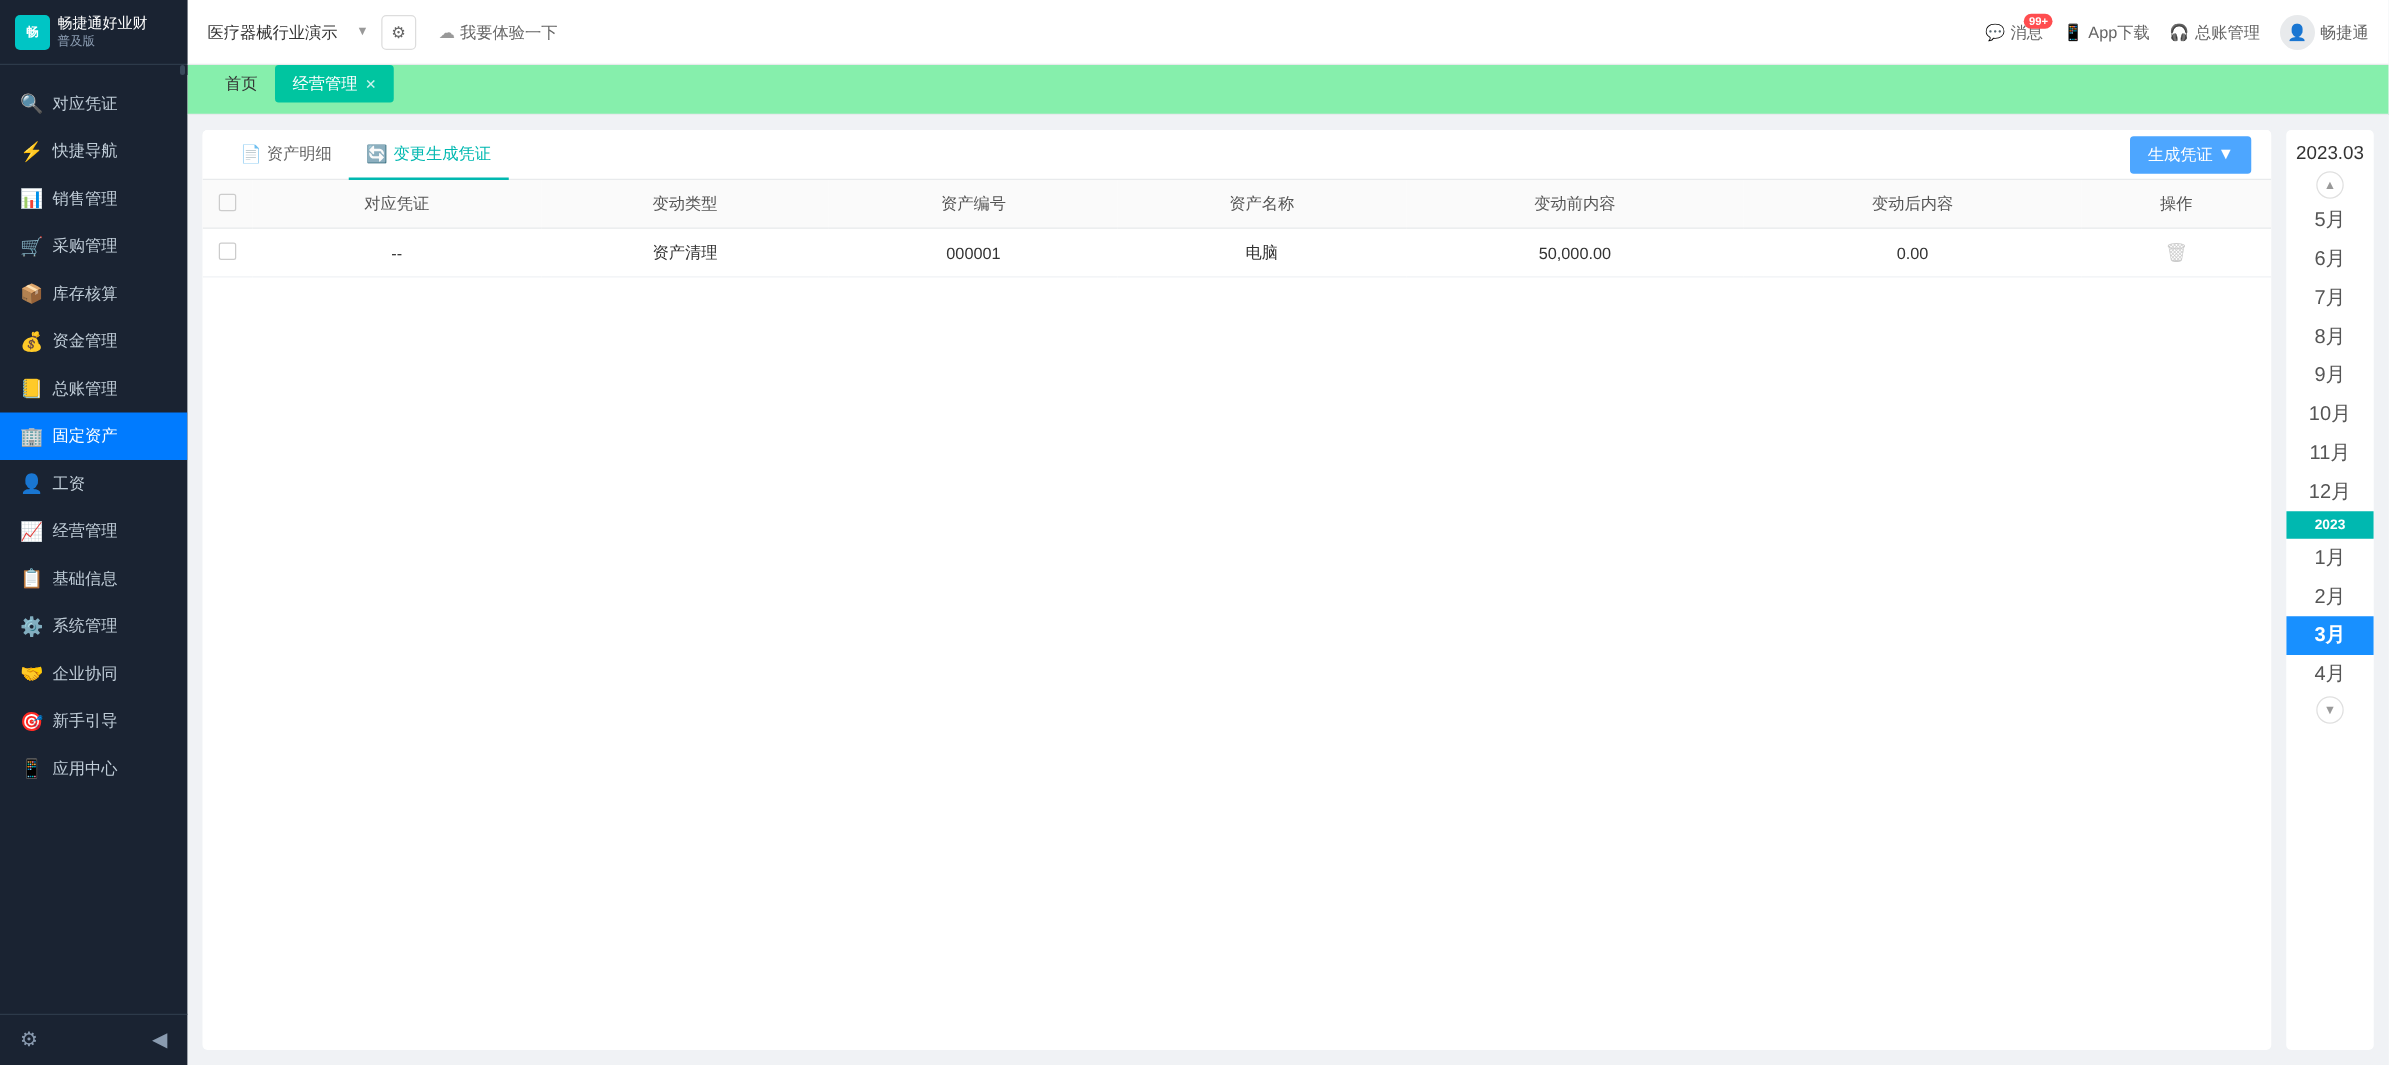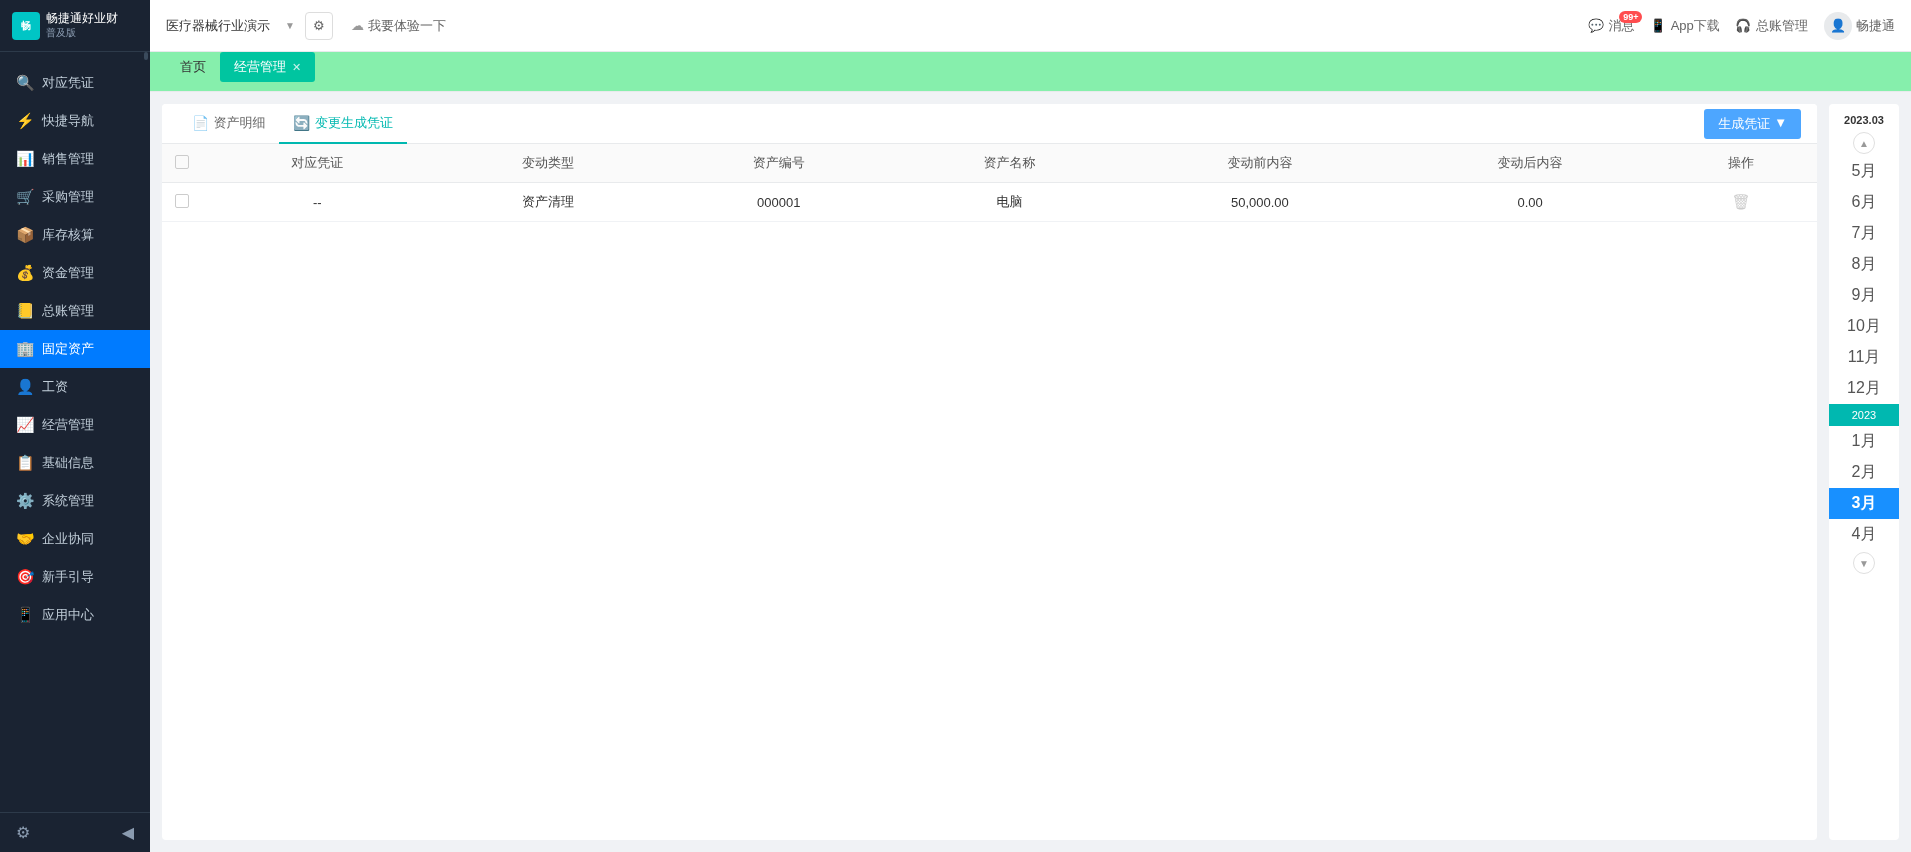--- a/index.html
+++ b/index.html
@@ -197,25 +197,25 @@
       border-radius: 4px;
       display: flex;
       flex-direction: column;
       align-items: center;
       padding: 6px 0;
       font-size: 12px;
       overflow: hidden;
       position: relative;
     }
     .cal-header {
-      font-size: 11px;
+      font-size: 15px;
       color: #333;
       padding: 4px 6px;
       text-align: center;
-      font-weight: bold;
+      font-weight: normal;
     }
     .cal-scroll-up, .cal-scroll-down {
       width: 22px; height: 22px;
       border-radius: 50%;
       border: 1px solid #e0e0e0;
       display: flex; align-items: center; justify-content: center;
       cursor: pointer;
       color: #999;
       font-size: 10px;
       margin: 2px;
@@ -224,21 +224,21 @@
       width: 100%;
       text-align: center;
       padding: 5px 0;
       cursor: pointer;
       color: #555;
       font-size: 16px;
     }
     .cal-item.year-label {
       background: #00b8b0;
       color: #fff;
-      font-weight: normal;
+      font-weight: bold;
       font-size: 11px;
       cursor: default;
     }
     .cal-item.current-month {
       background: #1890ff;
       color: #fff;
       font-weight: bold;
       border-radius: 0;
     }
 

